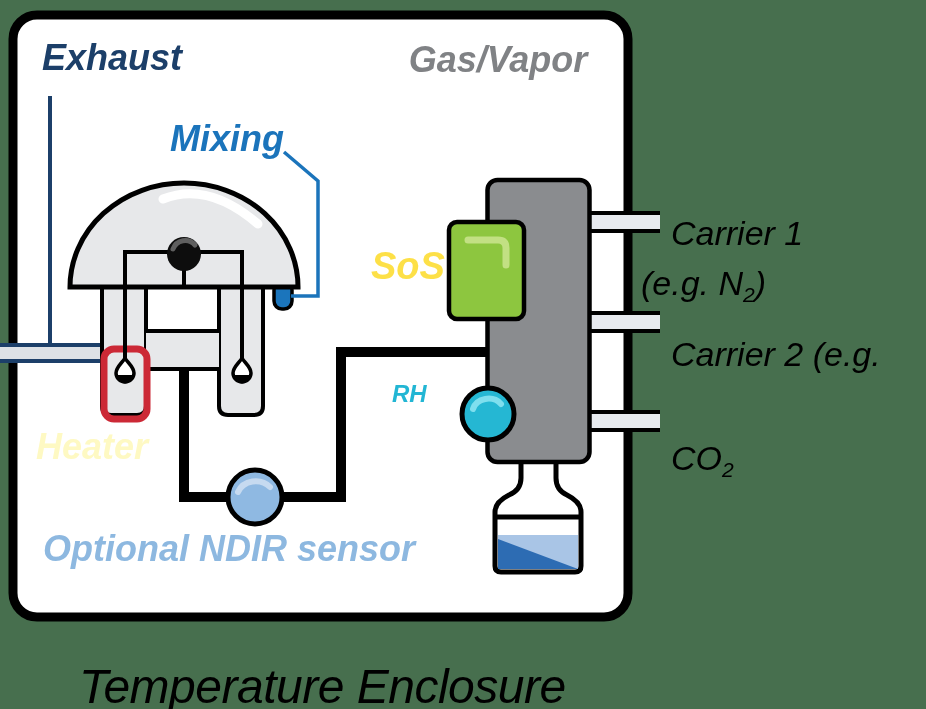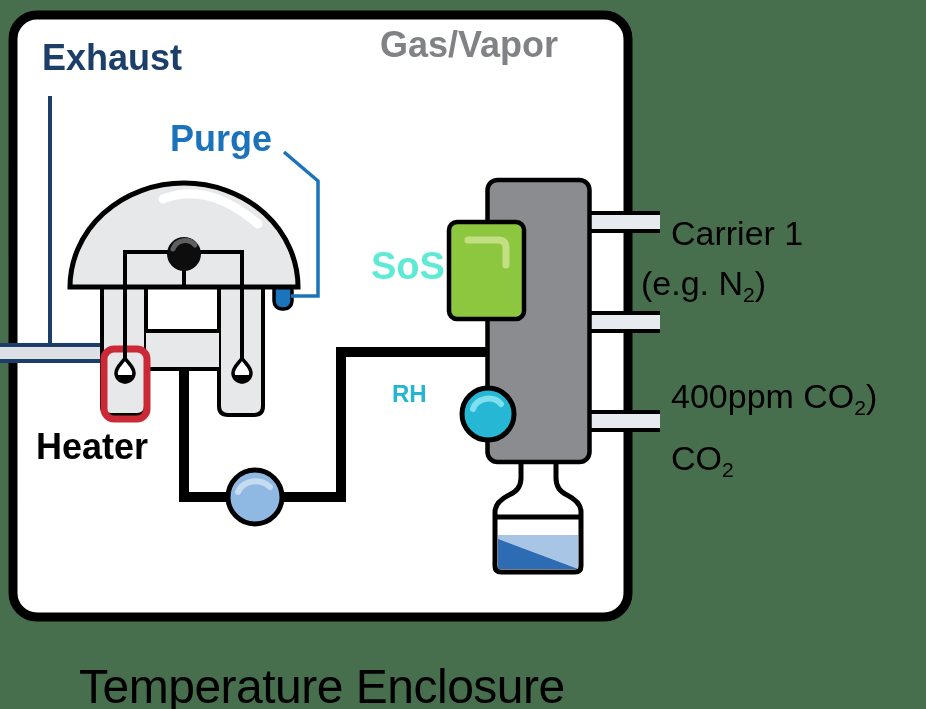--- a/index.html
+++ b/index.html
@@ -1,31 +1,31 @@
 <!DOCTYPE html>
 <html><head>
 <meta charset="utf-8">
 <style>
   html,body{margin:0;padding:0;}
   body{
     width:926px;height:709px;overflow:hidden;position:relative;
     background:#476f4e;
     font-family:"Liberation Sans","DejaVu Sans",sans-serif;
   }
-  #stage{position:absolute;left:0;top:0;width:926px;height:709px;}
+  #stage{position:absolute;left:0;top:0;width:926px;height:709px;font-style:italic;}
   svg{position:absolute;left:0;top:0;}
   .lbl{position:absolute;white-space:nowrap;line-height:1.05;}
   .bold{font-weight:bold;}
   .lbl-exhaust{left:42px;top:39px;font-size:36px;color:#1c3f69;}
   .lbl-purge{left:170px;top:120px;font-size:36px;color:#1b74bb;}
-  .title-block{left:380px;top:19px;width:236px;text-align:left;
+  .title-block{left:380px;top:34px;width:236px;text-align:center;
                font-size:36px;line-height:51px;color:#808285;}
-  .lbl-sos{left:371px;top:247px;font-size:38px;color:#5eead4;}
+  .lbl-sos{left:371px;top:247px;font-size:38px;color:#fde047;}
   .lbl-rh{left:392px;top:381px;font-size:24px;color:#22b6d4;}
-  .lbl-heater{left:36px;top:428px;font-size:36px;color:#000000;}
+  .lbl-heater{left:36px;top:428px;font-size:36px;color:#fef9c3;}
   .lbl-ndir{left:43px;top:530px;font-size:36px;color:#8db8e0;}
   .blackline{color:#000;font-size:34px;font-weight:normal;margin-top:40px;}
   .c1l1{left:671px;top:176px;}
   .c1l2{left:641px;top:226px;}
   .c2l1{left:671px;top:297px;}
   .c2l2{left:671px;top:339px;}
   .co2{left:671px;top:401px;}
   .sub{font-size:0.62em;vertical-align:-0.33em;}
   .caption{left:79px;top:638px;font-size:48px;color:#000000;letter-spacing:-0.5px;margin-top:24px;}
 </style>
@@ -116,32 +116,33 @@
     <path d="M468,240 L498,240 Q506,240 506,248 L506,265" fill="none" stroke="#c2e083" stroke-width="7" stroke-linecap="round"></path>
   </g>
 
   <g>
     <circle cx="488" cy="414" r="26" fill="#25b7d3" stroke="#000" stroke-width="5"></circle>
     <path d="M473,409 A16,14 0 0 1 501,404" fill="none" stroke="#7fdfee" stroke-width="6" stroke-linecap="round"></path>
   </g>
 </svg>
 
 <div class="lbl bold lbl-exhaust">Exhaust</div>
-<div class="lbl bold lbl-purge">Purge</div>
+<div class="lbl bold lbl-purge">Mixing</div>
 
 <div class="lbl bold title-block">
   <div>Gas/Vapor</div>
 </div>
 
 <div class="lbl bold lbl-sos">SoS</div>
 <div class="lbl bold lbl-rh">RH</div>
 <div class="lbl bold lbl-heater">Heater</div>
+<div class="lbl bold lbl-ndir">Optional NDIR sensor</div>
 
 <div class="lbl blackline c1l1">Carrier 1</div>
 <div class="lbl blackline c1l2"><span>(e.g. N</span><span class="sub">2</span><span>)</span></div>
 
-<div class="lbl blackline c2l2"><span>400ppm CO</span><span class="sub">2</span><span>)</span></div>
+<div class="lbl blackline c2l1">Carrier 2 (e.g.</div>
 
 <div class="lbl blackline co2"><span>CO</span><span class="sub">2</span></div>
 
 <div class="lbl caption">Temperature Enclosure</div>
 
 </div>
 
 </body></html>

